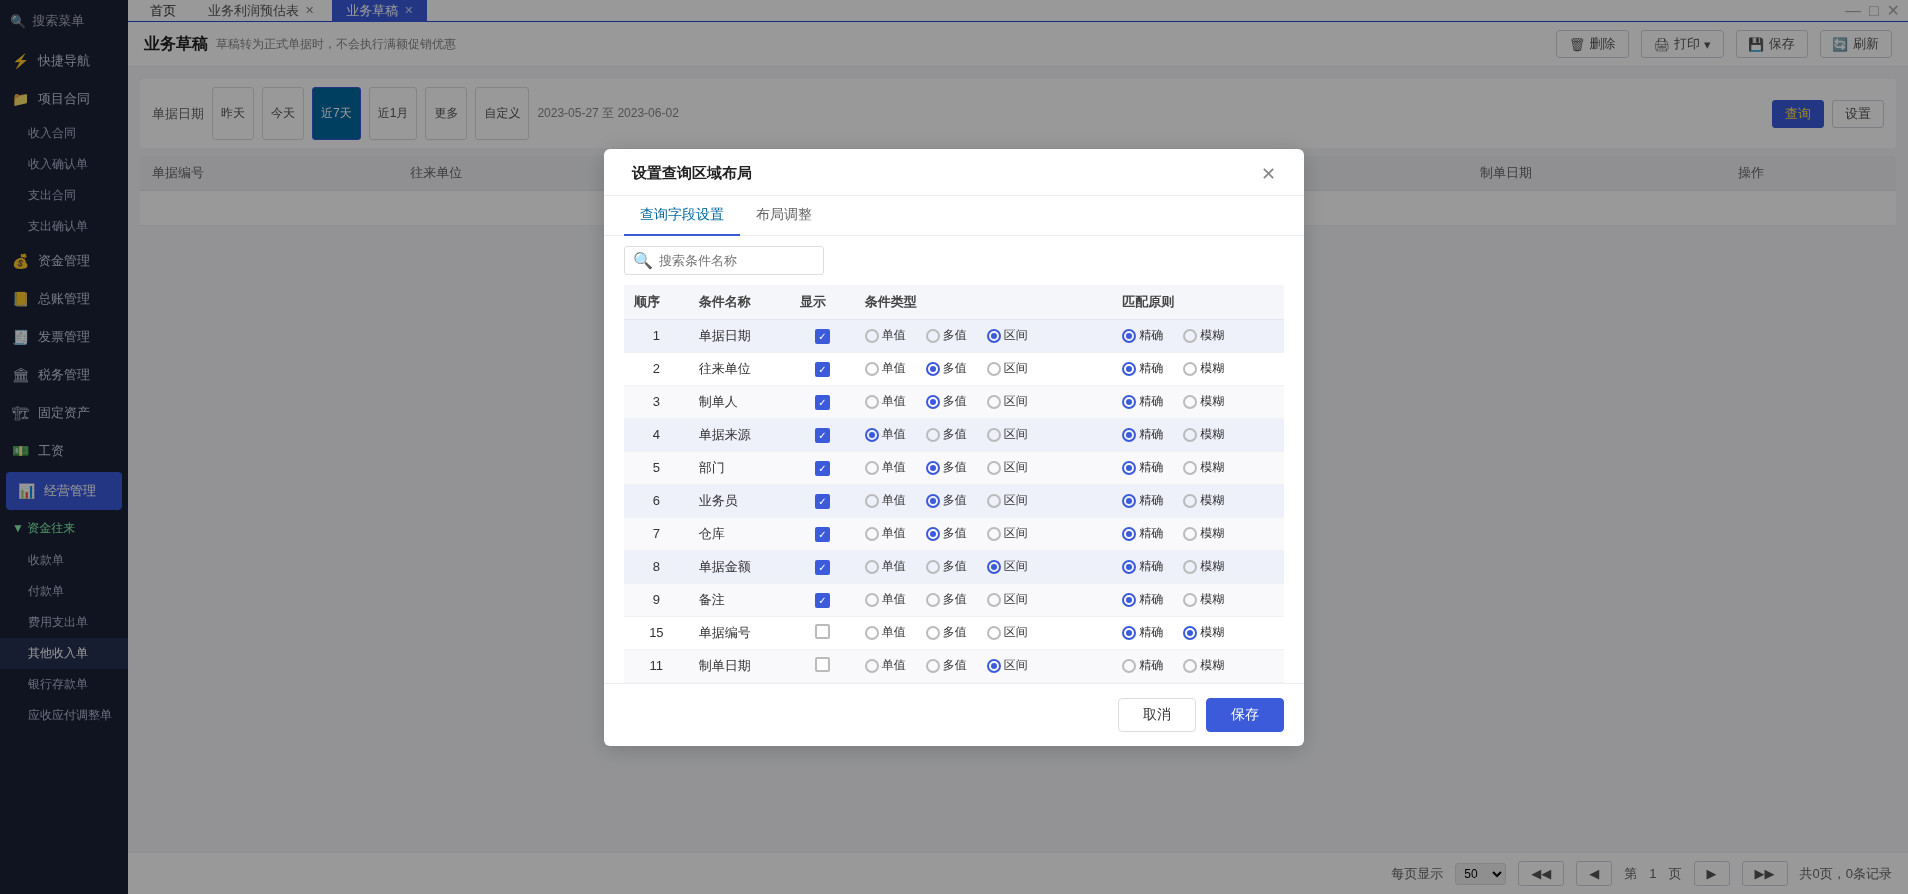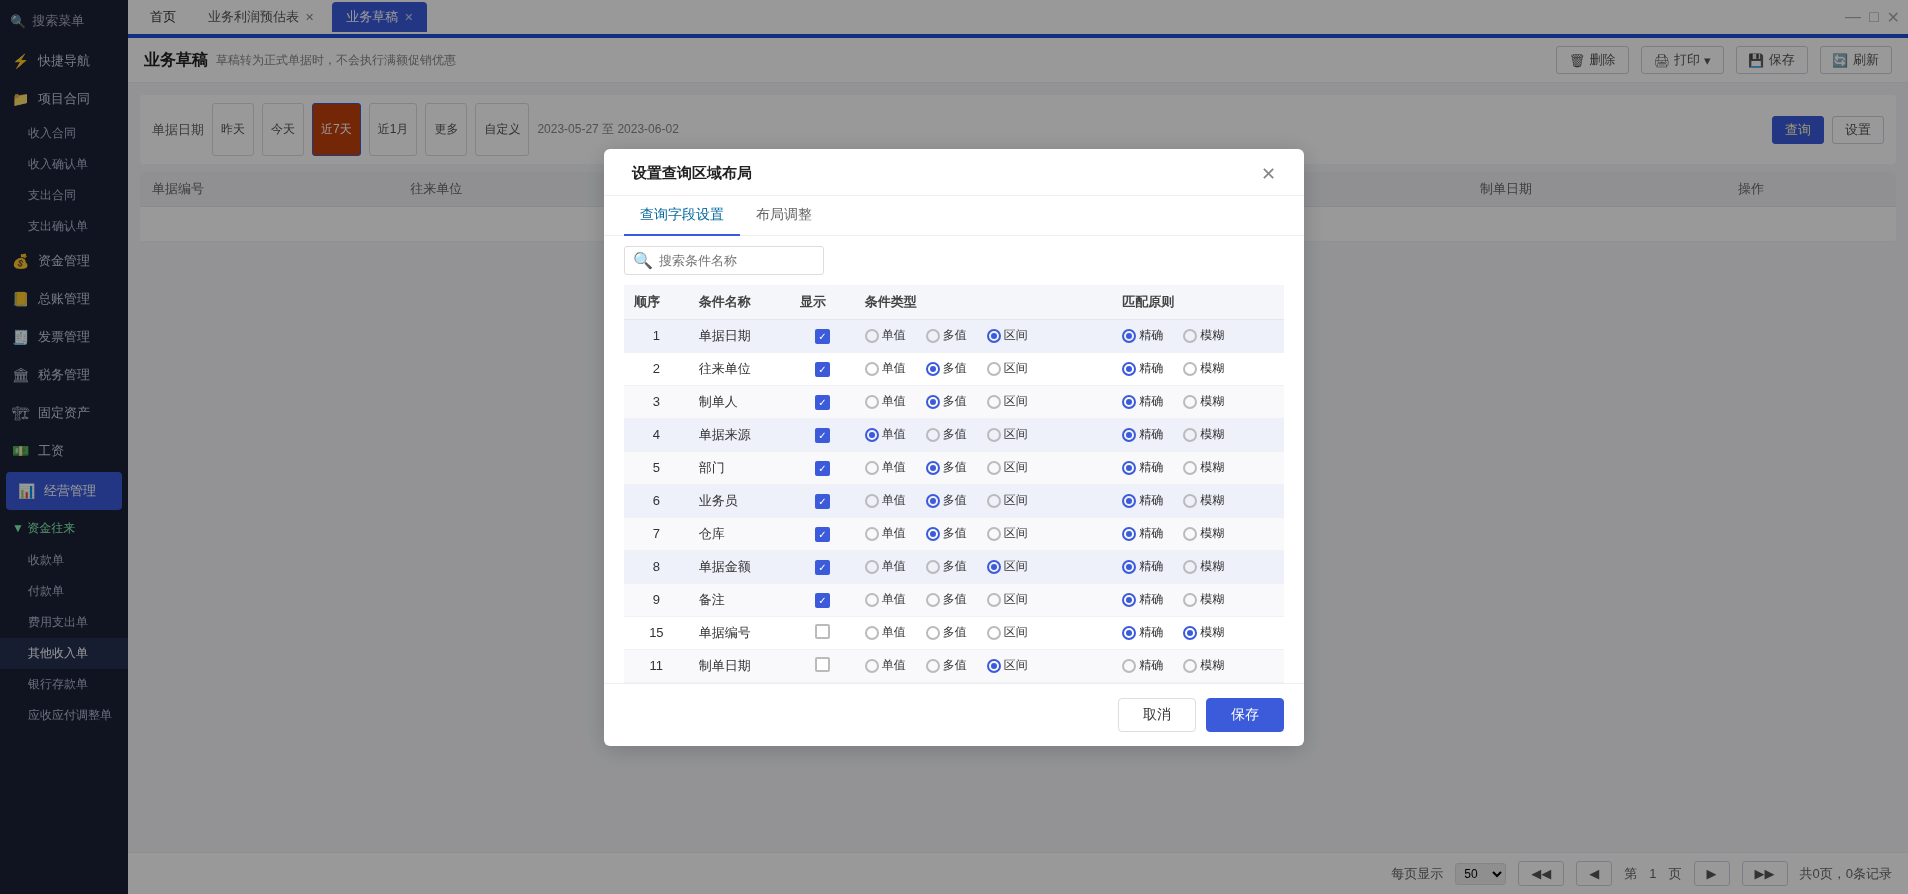--- a/index.html
+++ b/index.html
@@ -44,22 +44,22 @@
       height: 100%;
       background: #f5f6fa;
       position: relative;
     }
 
     
     .tab-bar {
       background: #fff;
       display: flex;
       align-items: center;
-      height: 38px;
-      border-bottom: 4px solid #1d4ed8;
+      height: 22px;
+      border-bottom: 1px solid #1d4ed8;
       padding: 0 8px;
       gap: 4px;
     }
     .tab {
       padding: 6px 14px;
       font-size: 13px;
       color: #555;
       cursor: pointer;
       border-radius: 4px 4px 0 0;
       white-space: nowrap;
@@ -96,21 +96,21 @@
       border: 1px solid #d0d3de;
       border-radius: 3px;
       background: #fff;
       font-size: 13px;
       color: #555;
       cursor: pointer;
       display: flex;
       align-items: center;
       gap: 4px;
     }
-    .header-btn.primary { background: #3b5bdb; color: #fef9c3; border-color: #3b5bdb; }
+    .header-btn.primary { background: #3b5bdb; color: #fde047; border-color: #3b5bdb; }
 
     
     .content-area {
       flex: 1;
       padding: 12px;
       overflow: auto;
       position: relative;
     }
 
     
@@ -128,21 +128,21 @@
     .filter-label { color: #666; }
     .date-btn {
       padding: 17px 8px;
       border: 1px solid #ddd;
       border-radius: 3px;
       background: #fff;
       font-size: 12px;
       color: #555;
       cursor: pointer;
     }
-    .date-btn.active { background: #c2410c; color: #fff; border-color: #3b5bdb; }
+    .date-btn.active { background: #0369a1; color: #fff; border-color: #3b5bdb; }
     .date-range { font-size: 12px; color: #888; }
 
     
     .table-container {
       background: #fff;
       border-radius: 4px;
       overflow: auto;
     }
     .data-table {
       width: 100%;

